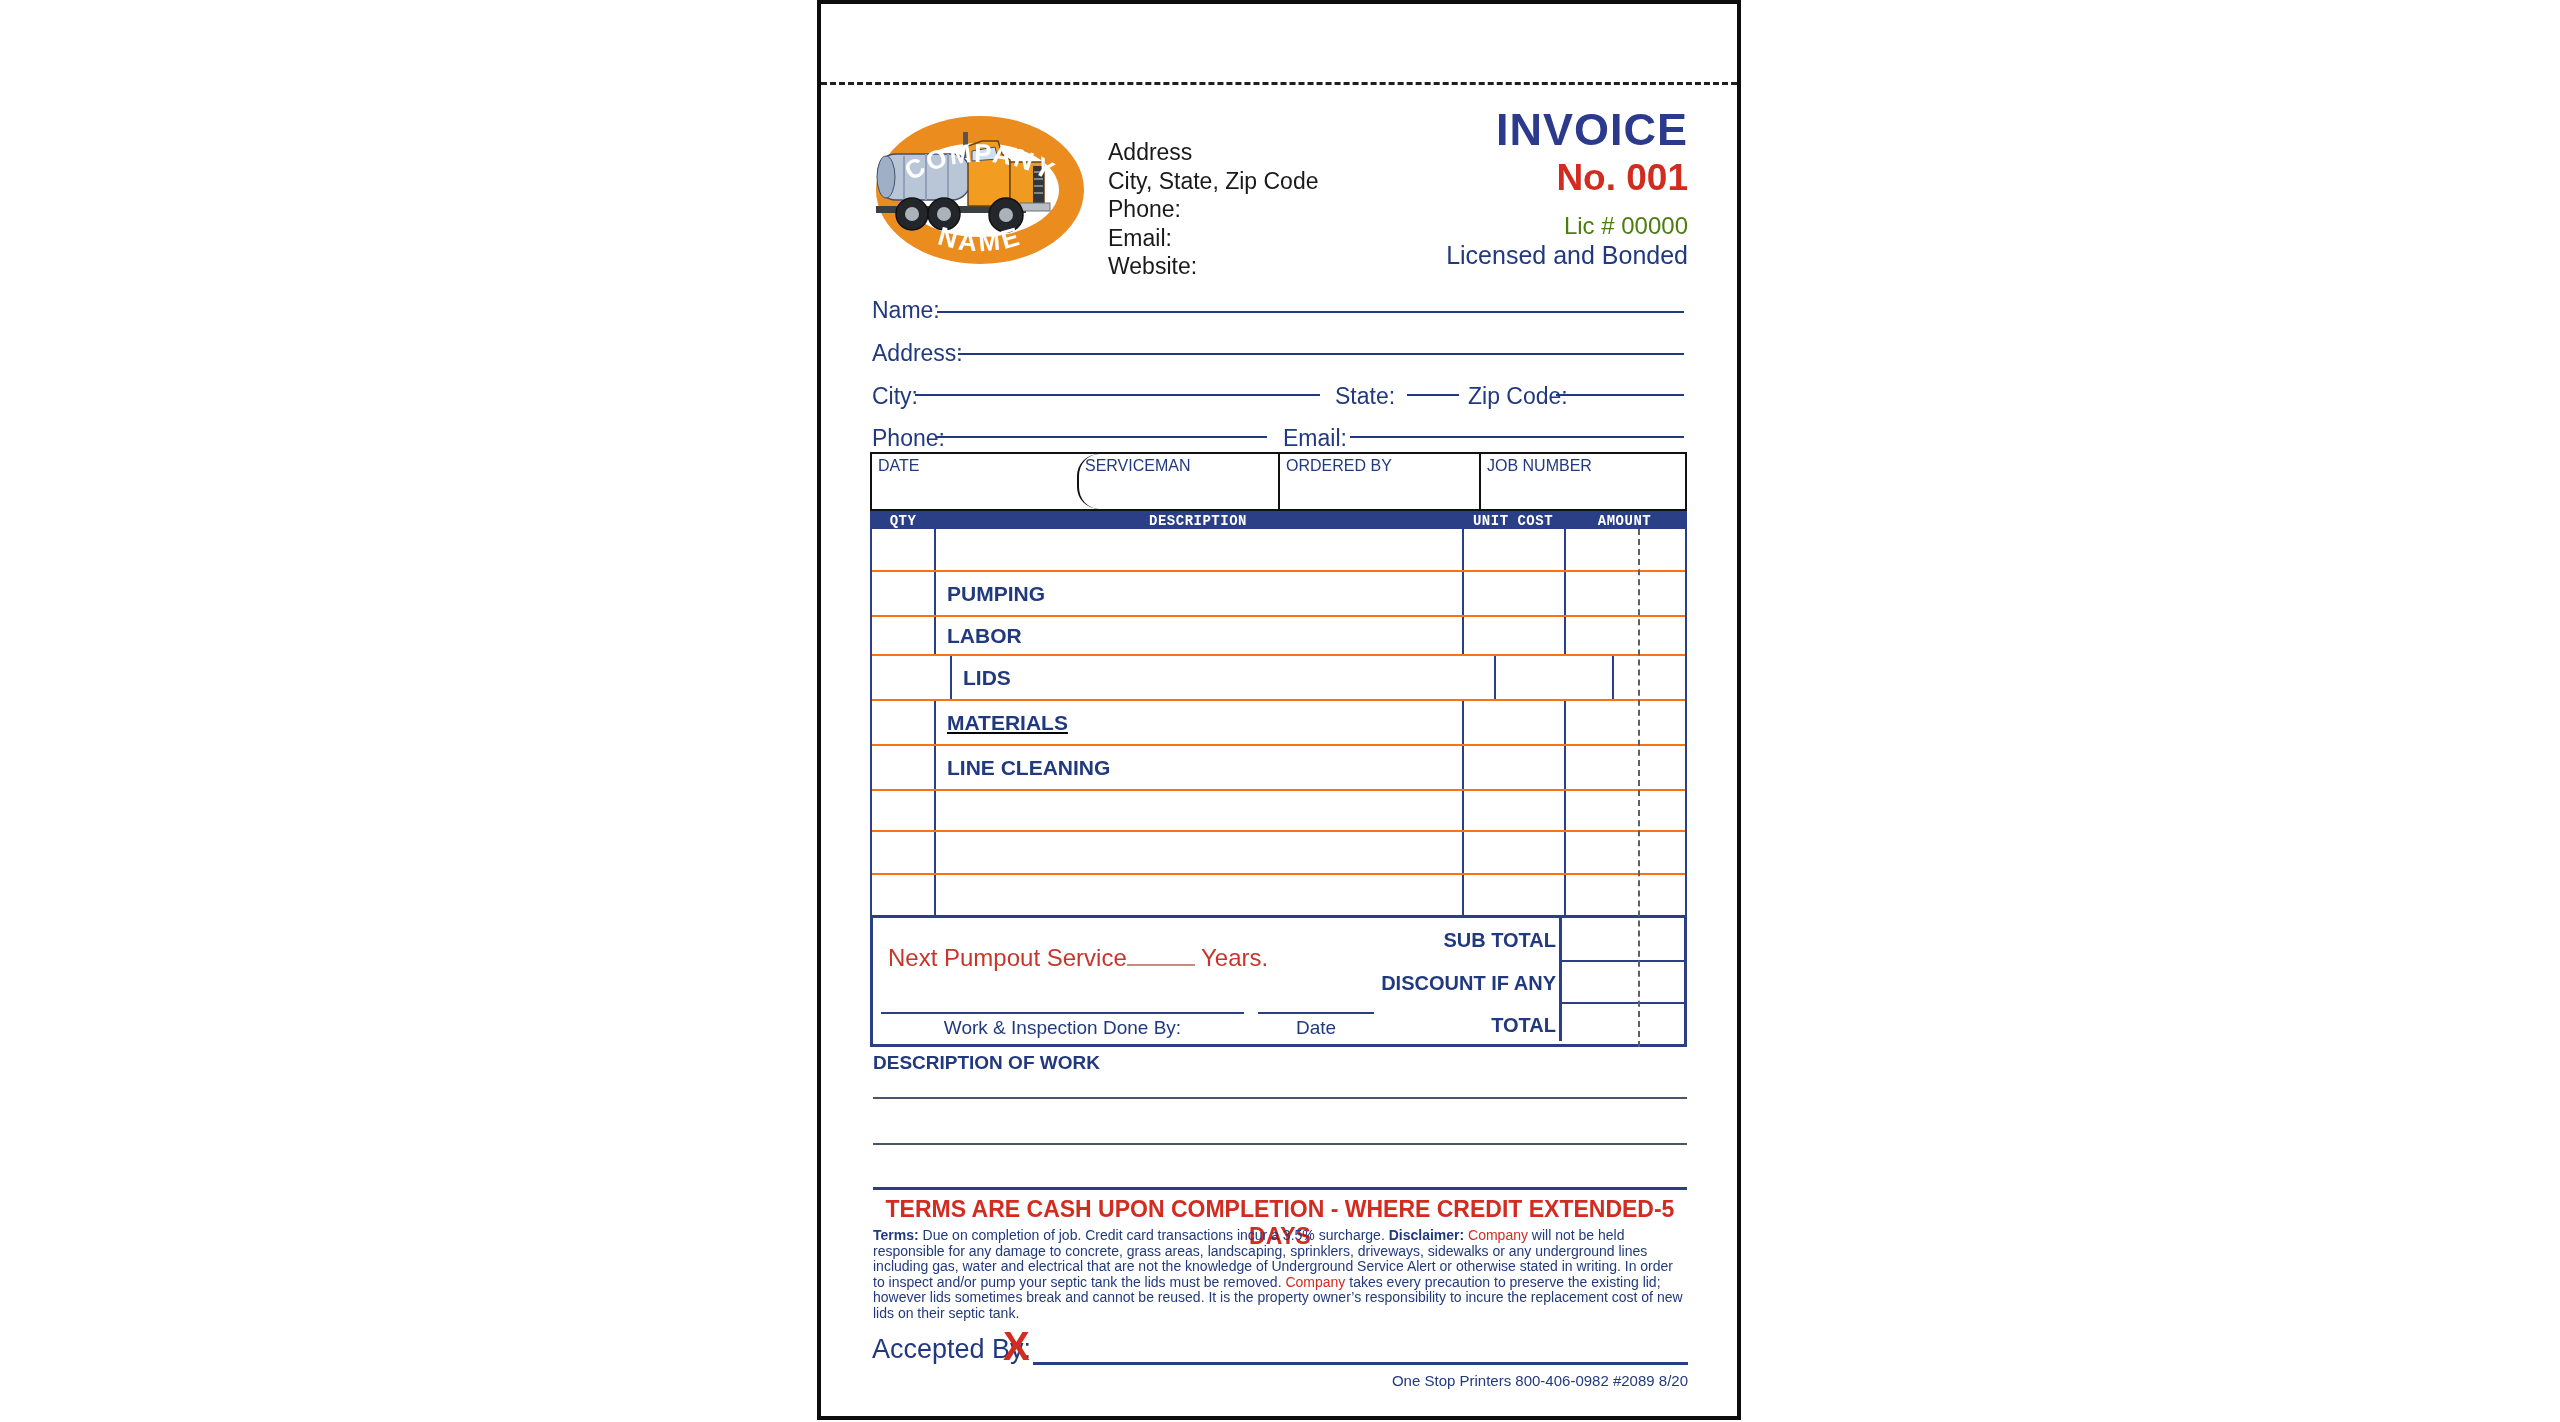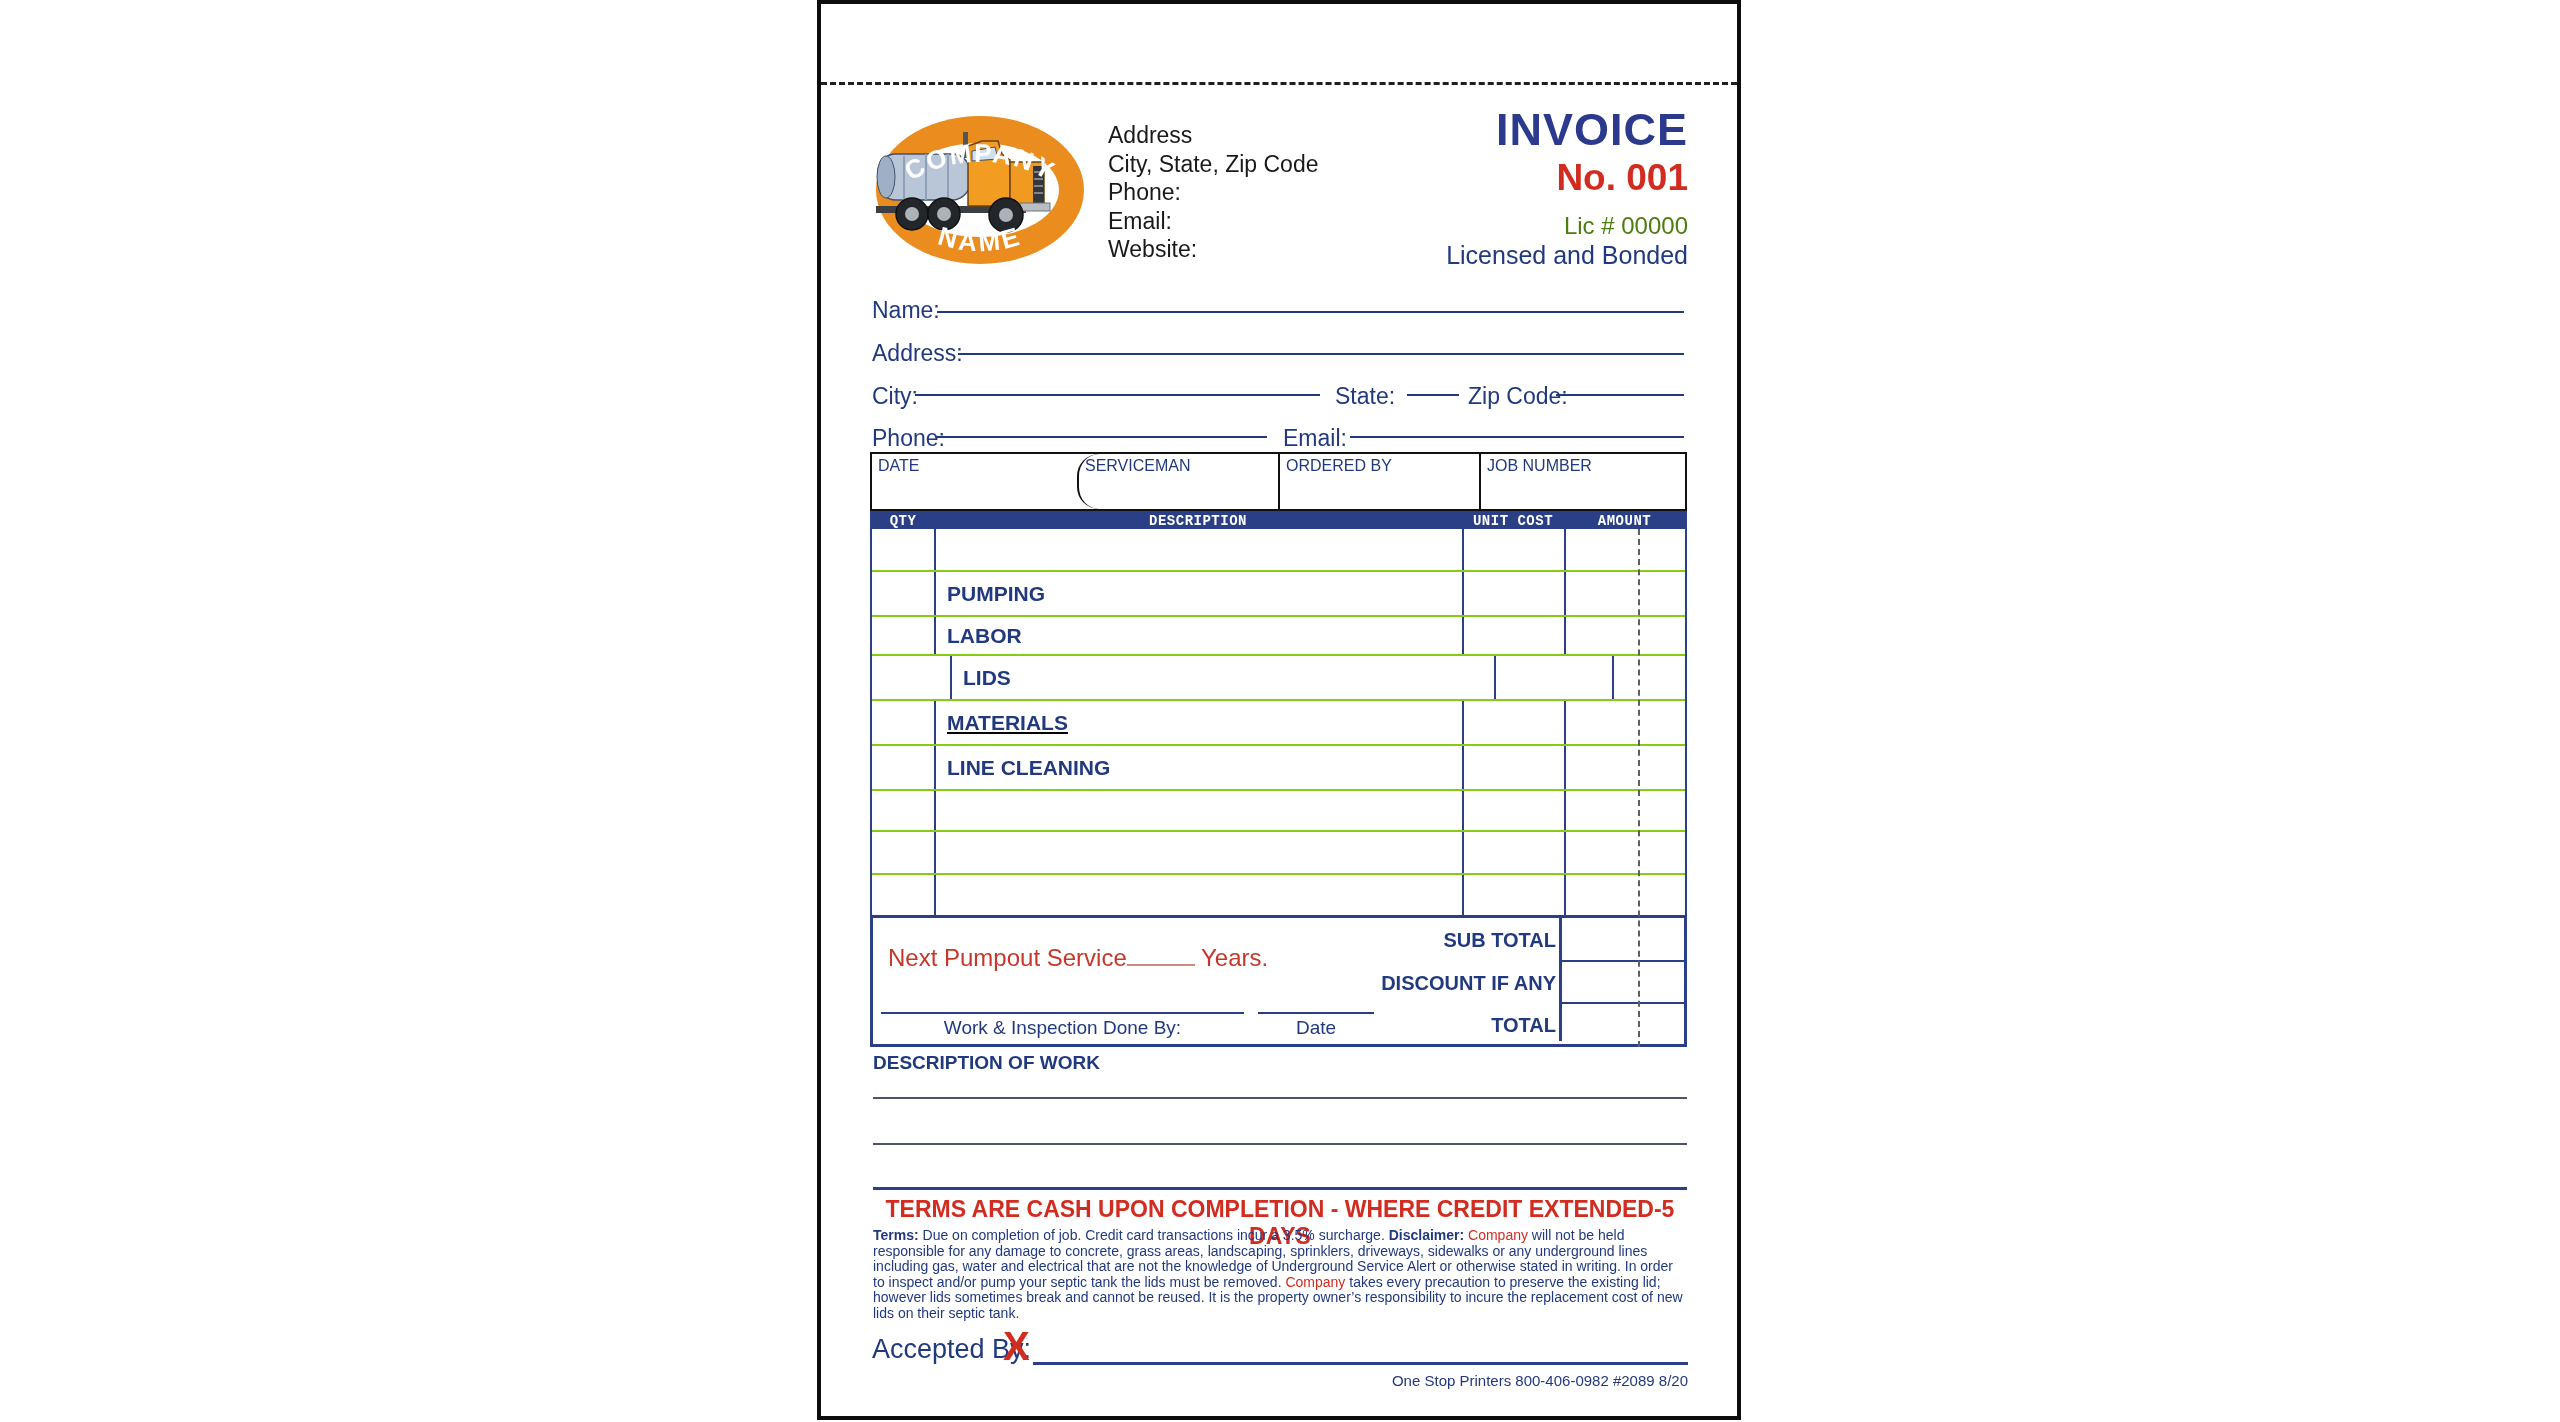--- a/index.html
+++ b/index.html
@@ -8,21 +8,21 @@
   #canvas { position:relative; width:2560px; height:1422px; background:#fff; }
 
   .page { position:absolute; left:817px; top:0; width:924px; height:1420px;
           background:#fff; border:4px solid #0d0d0d; }
 
   .abs { position:absolute; }
 
   .perforation { left:0; top:78px; width:916px; height:0; border-top:3px dashed #1f1f1f; }
 
   
-  .company-info { left:287px; top:117px; font-size:23px; line-height:28.5px; color:#1a1a1a; }
+  .company-info { left:287px; top:134px; font-size:23px; line-height:28.5px; color:#1a1a1a; }
   .invoice-title  { right:49px; top:100px; font-size:45px; font-weight:800; letter-spacing:1px; color:#2b3a8c; }
   .invoice-number { right:49px; top:153px; font-size:37px; font-weight:bold; color:#d22b20; }
   .license        { right:49px; top:208px; font-size:24px; color:#4d7c0f; }
   .licensed-bonded{ right:49px; top:237px; font-size:25px; color:#21397e; }
 
   
   .flabel { font-size:23px; color:#21397e; }
   .fline  { height:0; border-bottom:2px solid #21397e; }
 
   
@@ -31,21 +31,21 @@
   .job-cell { border-left:2px solid #111; padding:3px 6px; font-size:16px; color:#21397e; }
   .job-cell:first-child { border-left:none; }
 
   
   .items-table { left:49px; top:507px; width:817px; height:407px;
                  border:2px solid #2b3f86; border-bottom:3px solid #2b3f86;
                  display:flex; flex-direction:column; }
   .items-head { height:16px; background:#2b3f86; display:flex; align-items:center;font-family:Liberation Mono, monospace; }
   .items-head span { color:#fff; font-weight:bold; font-size:14px; letter-spacing:.5px; text-align:center; }
   .h-qty { width:62px; } .h-desc { width:528px; } .h-unit { width:102px; } .h-amt { flex:1; }
-  .item-row { display:flex; border-bottom:2px solid #84cc16; }
+  .item-row { display:flex; border-bottom:2px solid #f97316; }
   .item-row:last-child { border-bottom:none; }
   .c-qty { width:62px; }
   .c-desc { width:528px; border-left:2px solid #2b3f86; display:flex; align-items:center;
             padding-left:11px; font-size:21px; font-weight:bold; color:#21397e; }
   .c-unit { width:102px; border-left:2px solid #2b3f86; }
   .c-amt  { flex:1; border-left:2px solid #2b3f86; }
 
   .cents-dash { left:817px; top:525px; width:0; height:518px; border-left:2px dashed #5f5f5f; z-index:5; }
 
   

